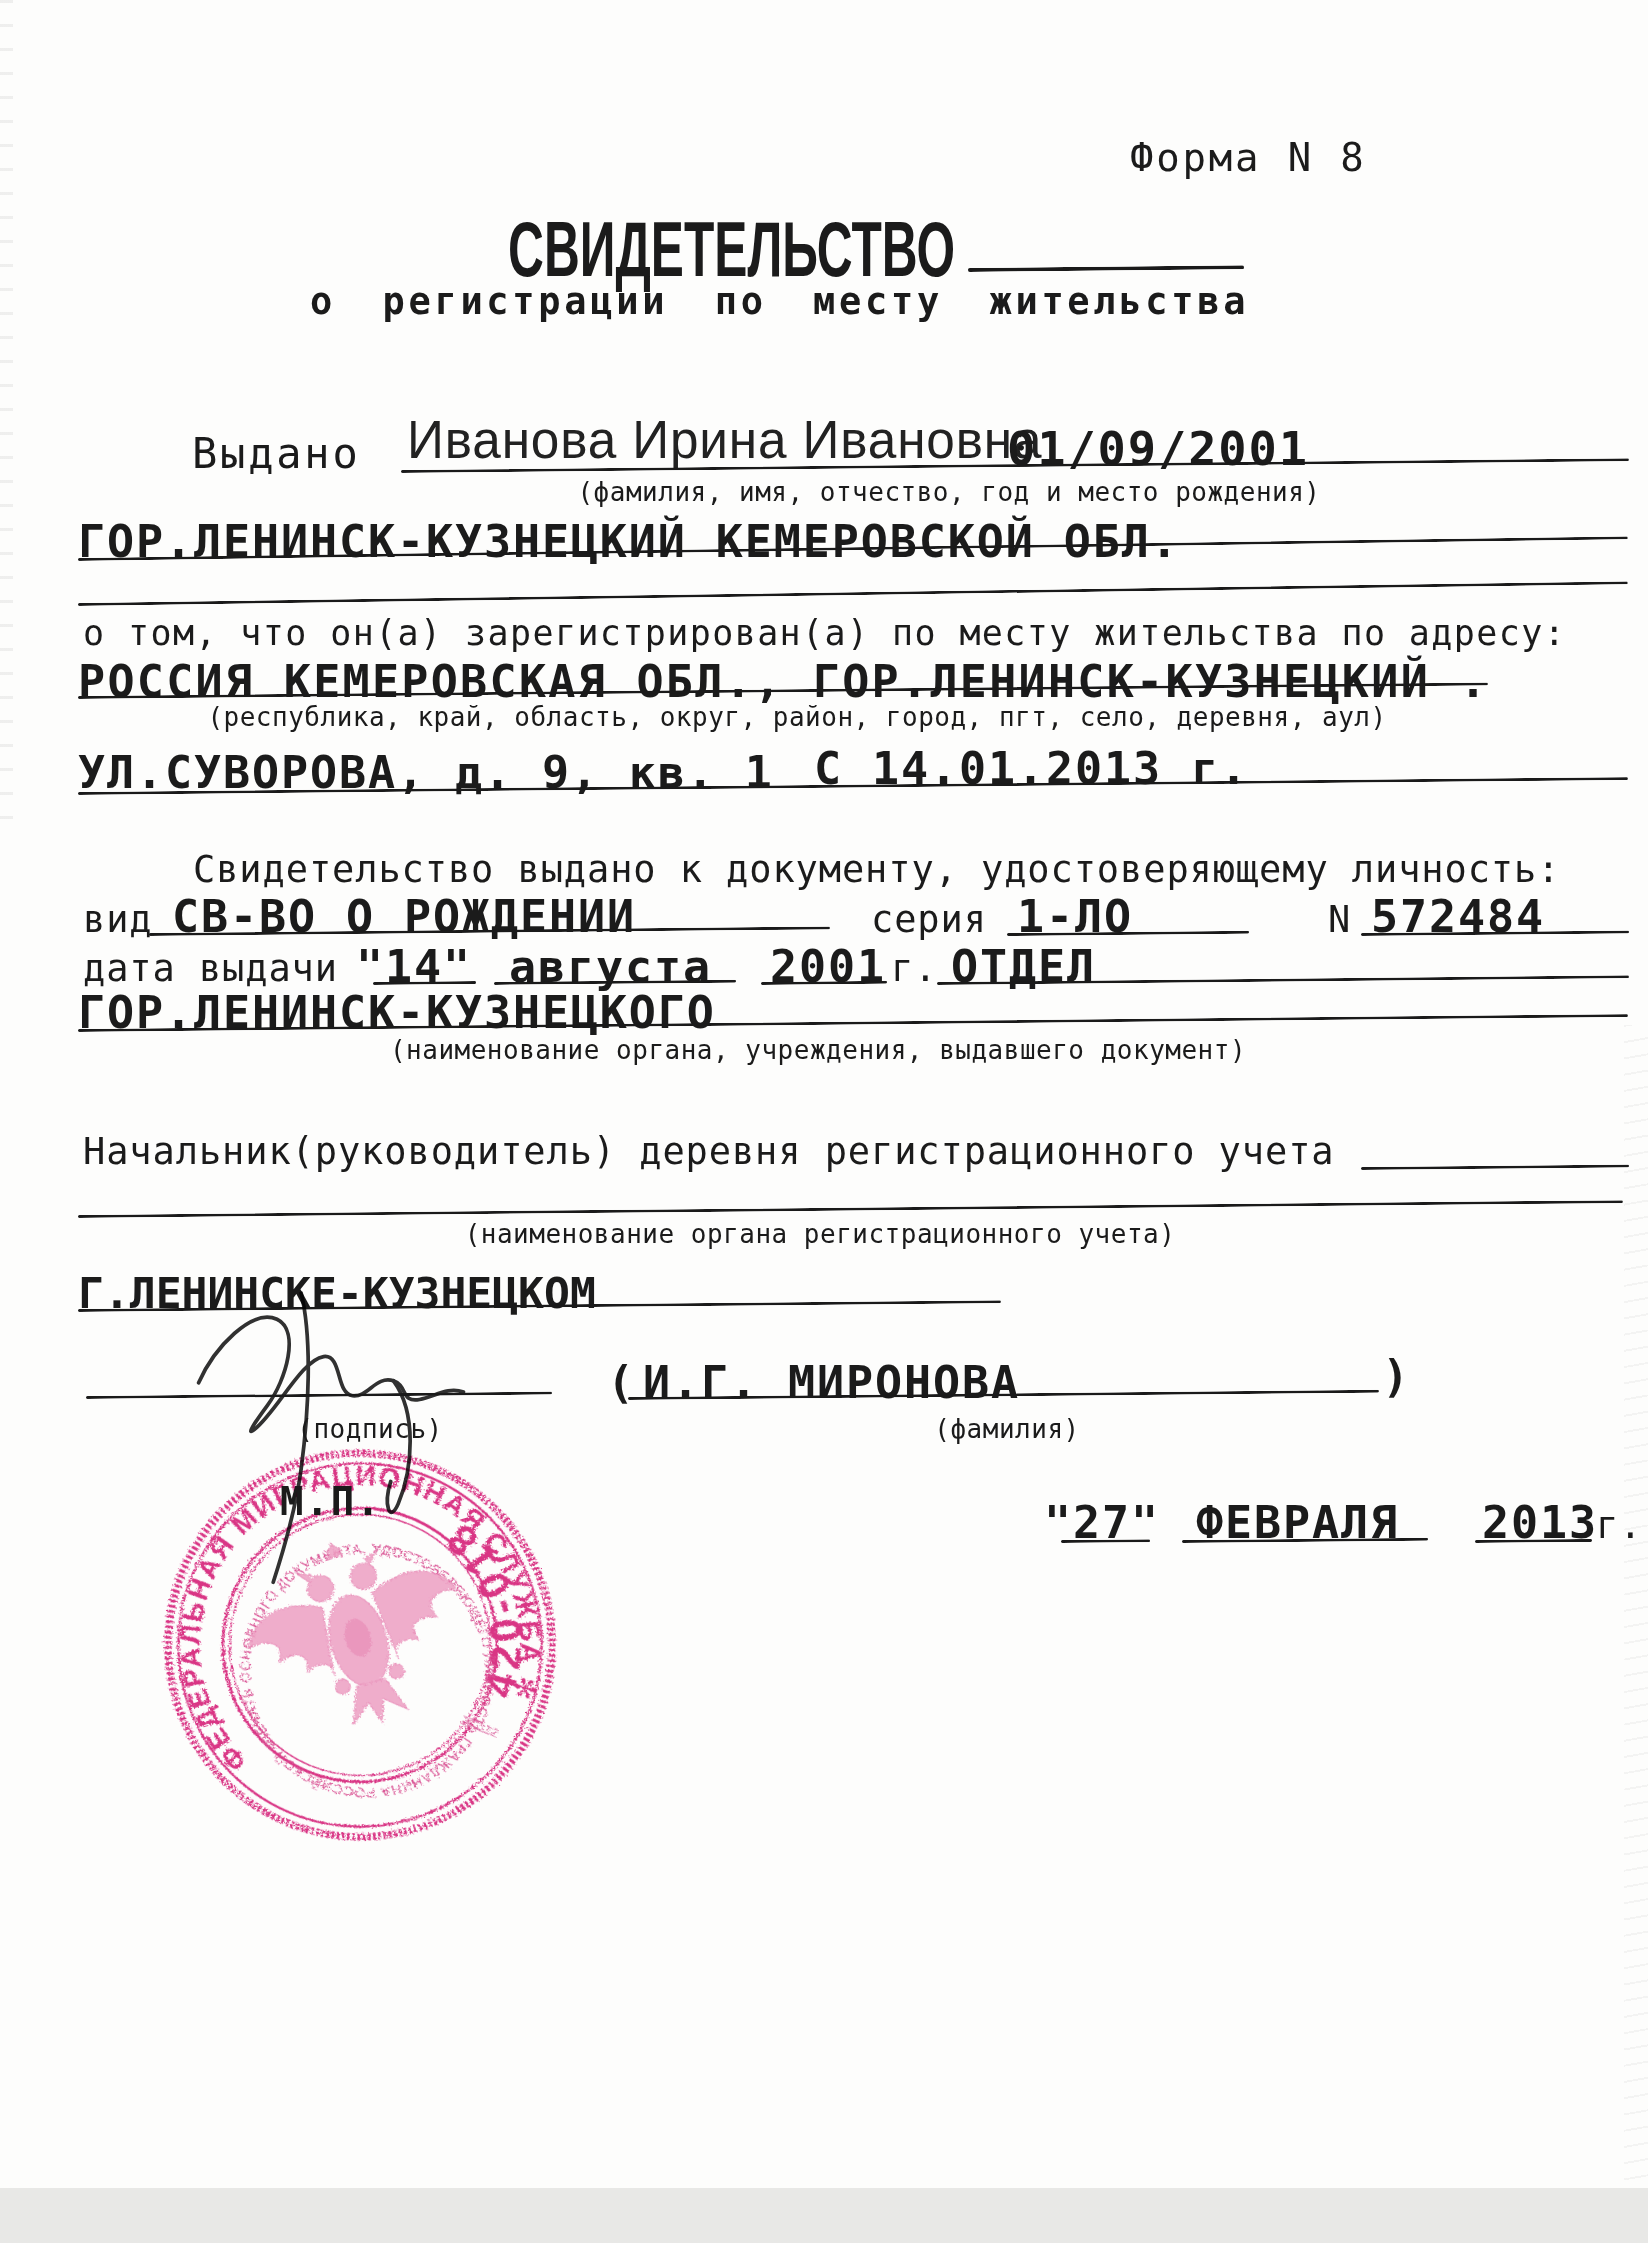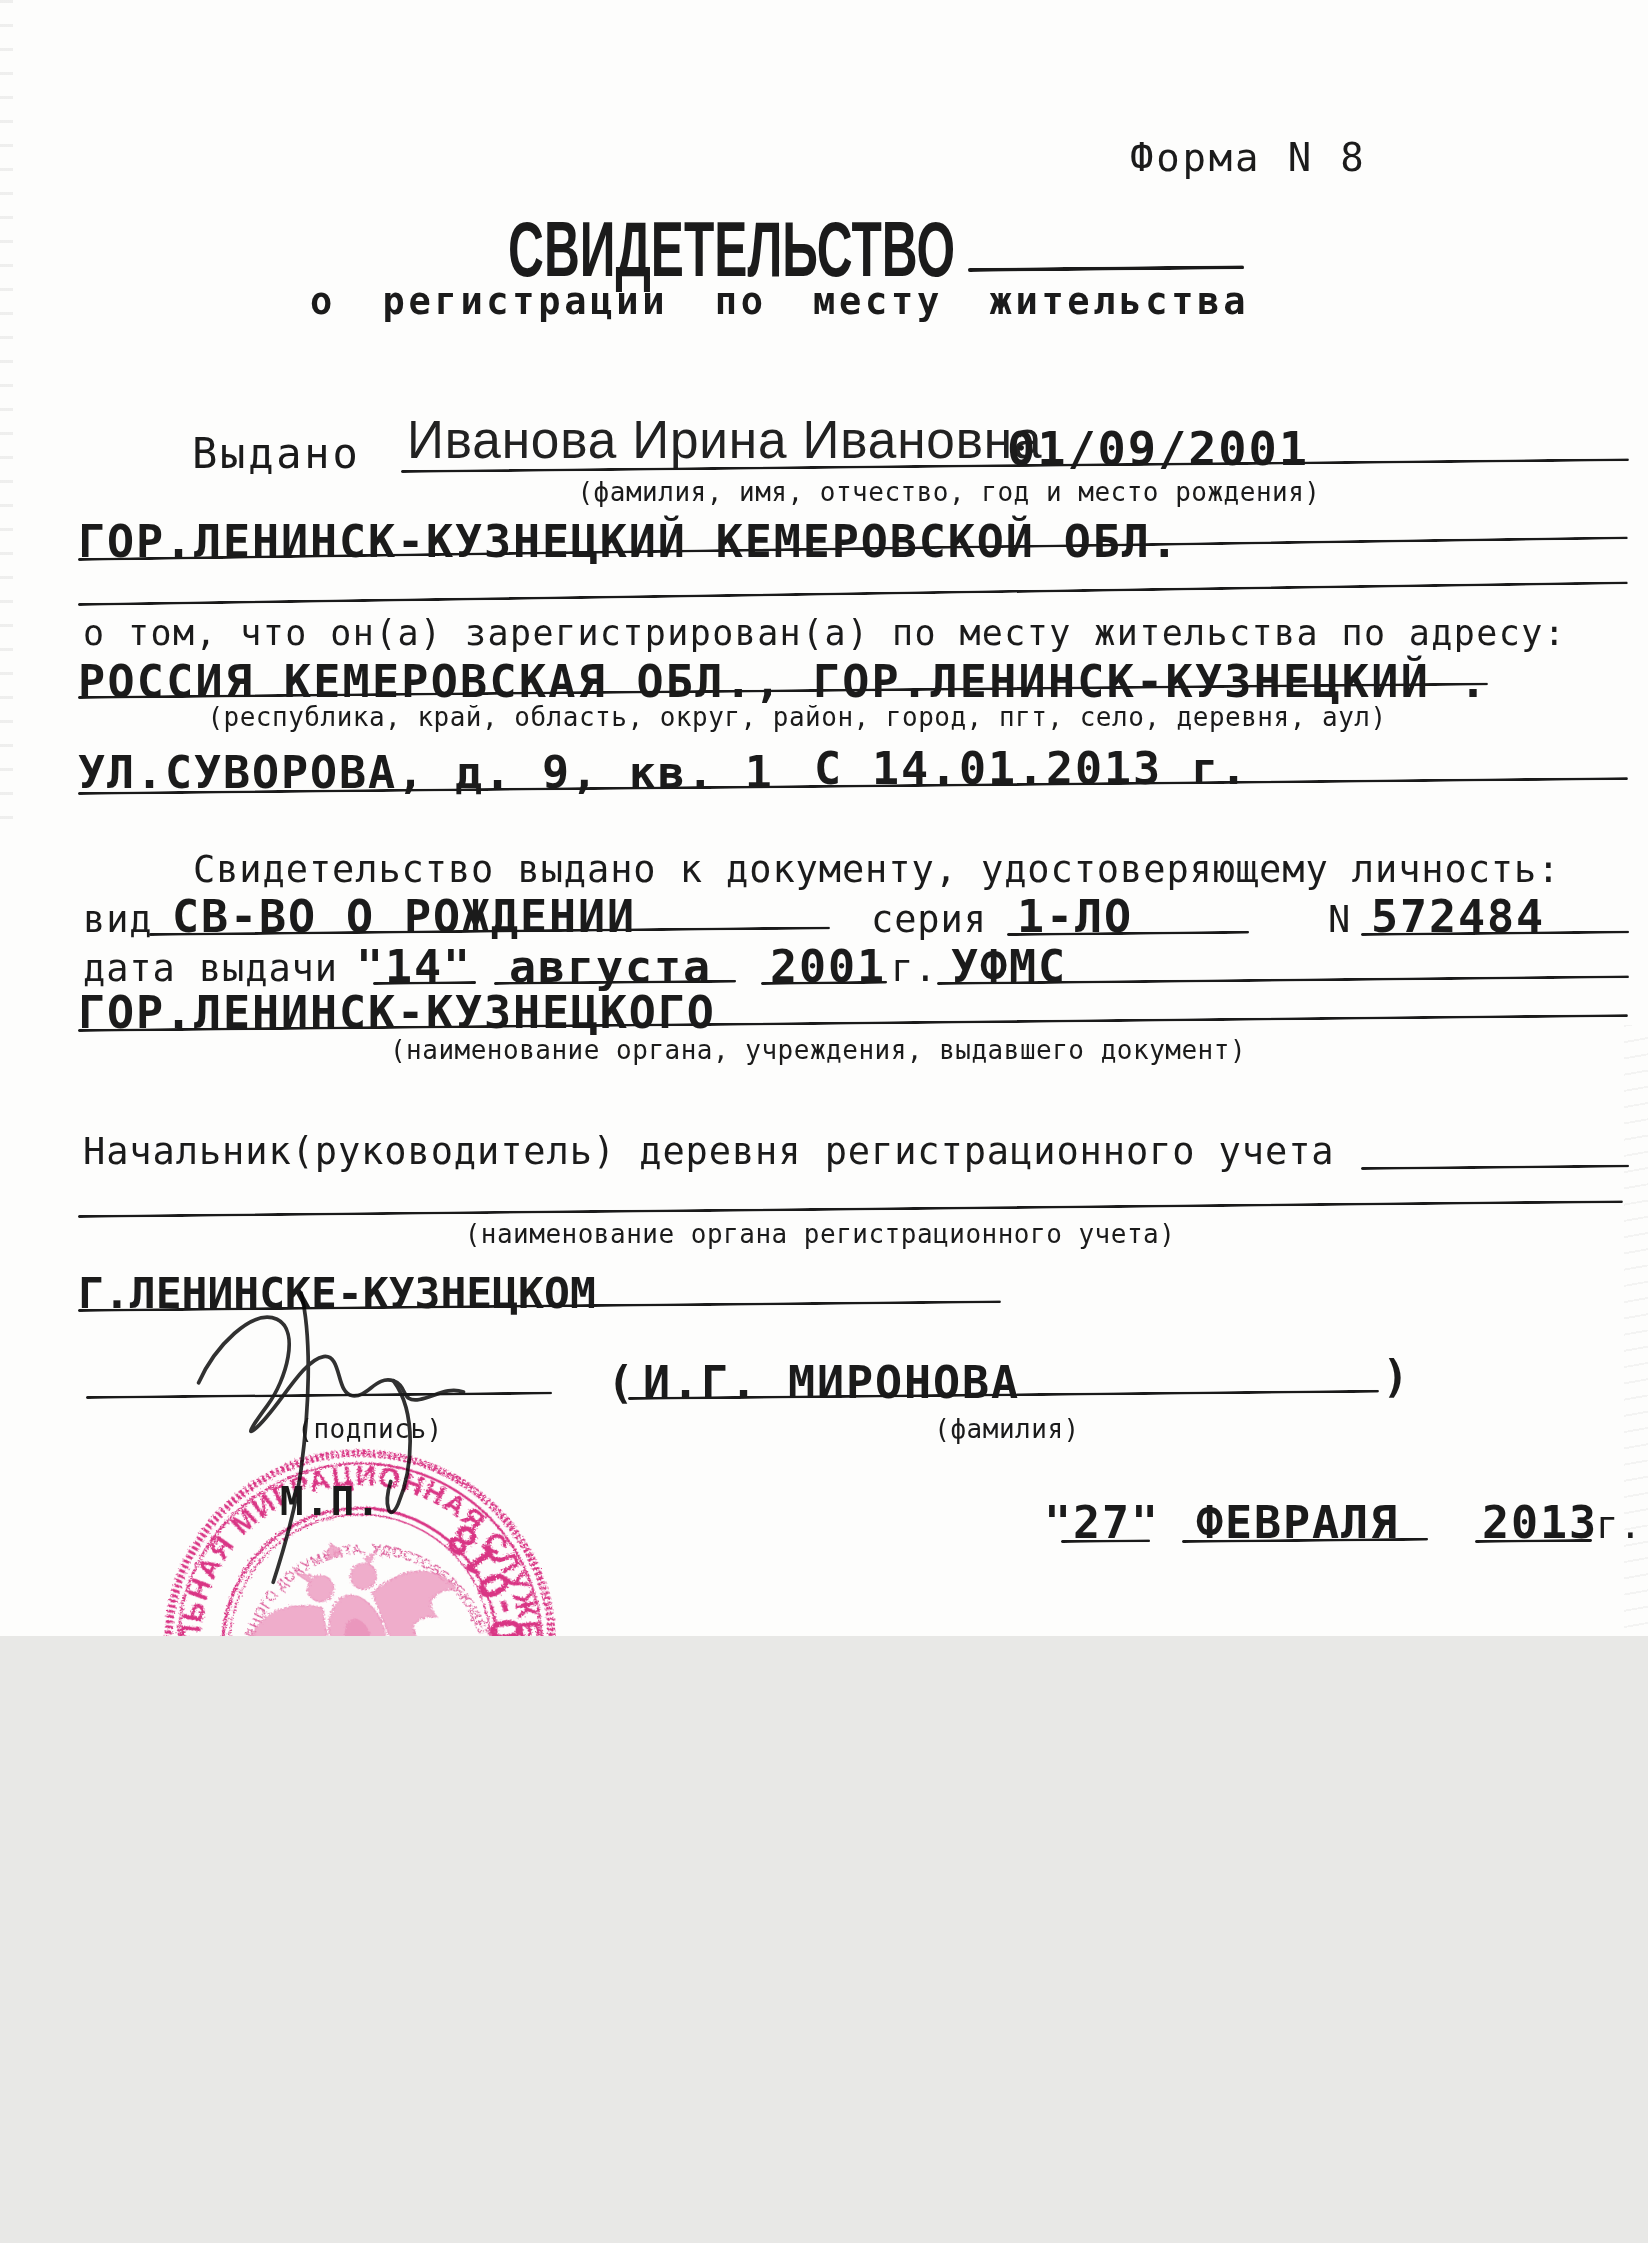--- a/index.html
+++ b/index.html
@@ -1,17 +1,17 @@
 <!DOCTYPE html>
 <html style="font-size:15px"><head>
 <meta charset="utf-8">
 <style>
   html,body{margin:0;padding:0;background:#e8e8e6;}
   .page{
-    position:relative; width:1648px; height:1636px; margin:0 auto;
+    position:relative; width:1648px; height:2188px; margin:0 auto;
     background:#fdfdfc; overflow:hidden;
     font-family:"DejaVu Sans Mono","Liberation Mono",monospace;
     color:#1b1b1b;
   }
   
   .edge-noise-left{position:absolute;left:0;top:0;width:13px;height:839px;
     background:repeating-linear-gradient(180deg,rgba(90,90,90,.25) 0 2.8px,rgba(0,0,0,0) 2.8px 24px);
     opacity:.35;}
   .edge-noise-right{position:absolute;right:0;top:1025px;width:24px;height:1218px;
     background:repeating-linear-gradient(170deg,rgba(120,120,120,.18) 0 1.9px,rgba(0,0,0,0) 1.9px 16px);
@@ -90,21 +90,21 @@
   <div class="rule" style="left:1361px;top:933px;width:268px;"></div>
 
   <div class="abs label" style="left:83px;top:947px;">дата выдачи</div>
   <div class="abs value" style="left:356px;top:940px;">"14"</div>
   <div class="rule" style="left:373px;top:982px;width:103px;"></div>
   <div class="abs value" style="left:509px;top:940px;">августа</div>
   <div class="rule" style="left:494px;top:982px;width:242px;"></div>
   <div class="abs value" style="left:770px;top:940px;">2001</div>
   <div class="rule" style="left:761px;top:982px;width:126px;"></div>
   <div class="abs label" style="left:891px;top:947px;">г.</div>
-  <div class="abs value" style="left:951px;top:940px;">УФМС</div>
+  <div class="abs value" style="left:951px;top:940px;">ОТДЕЛ</div>
   <div class="rule" style="left:937px;top:982px;width:692px;"></div>
 
   <div class="abs value" style="left:78px;top:986px;">ГОР.ЛЕНИНСК-КУЗНЕЦКОГО</div>
   <div class="rule" style="left:78px;top:1029px;width:1550px;"></div>
   <div class="hint" style="left:818px;top:1035px;">(наименование органа, учреждения, выдавшего документ)</div>
 
   <div class="abs label" style="left:83px;top:1130px;">Начальник(руководитель) деревня регистрационного учета</div>
   <div class="rule" style="left:1361px;top:1167px;width:268px;"></div>
   <div class="rule" style="left:78px;top:1215px;width:1545px;"></div>
   <div class="hint" style="left:820px;top:1219px;">(наименование органа регистрационного учета)</div>

